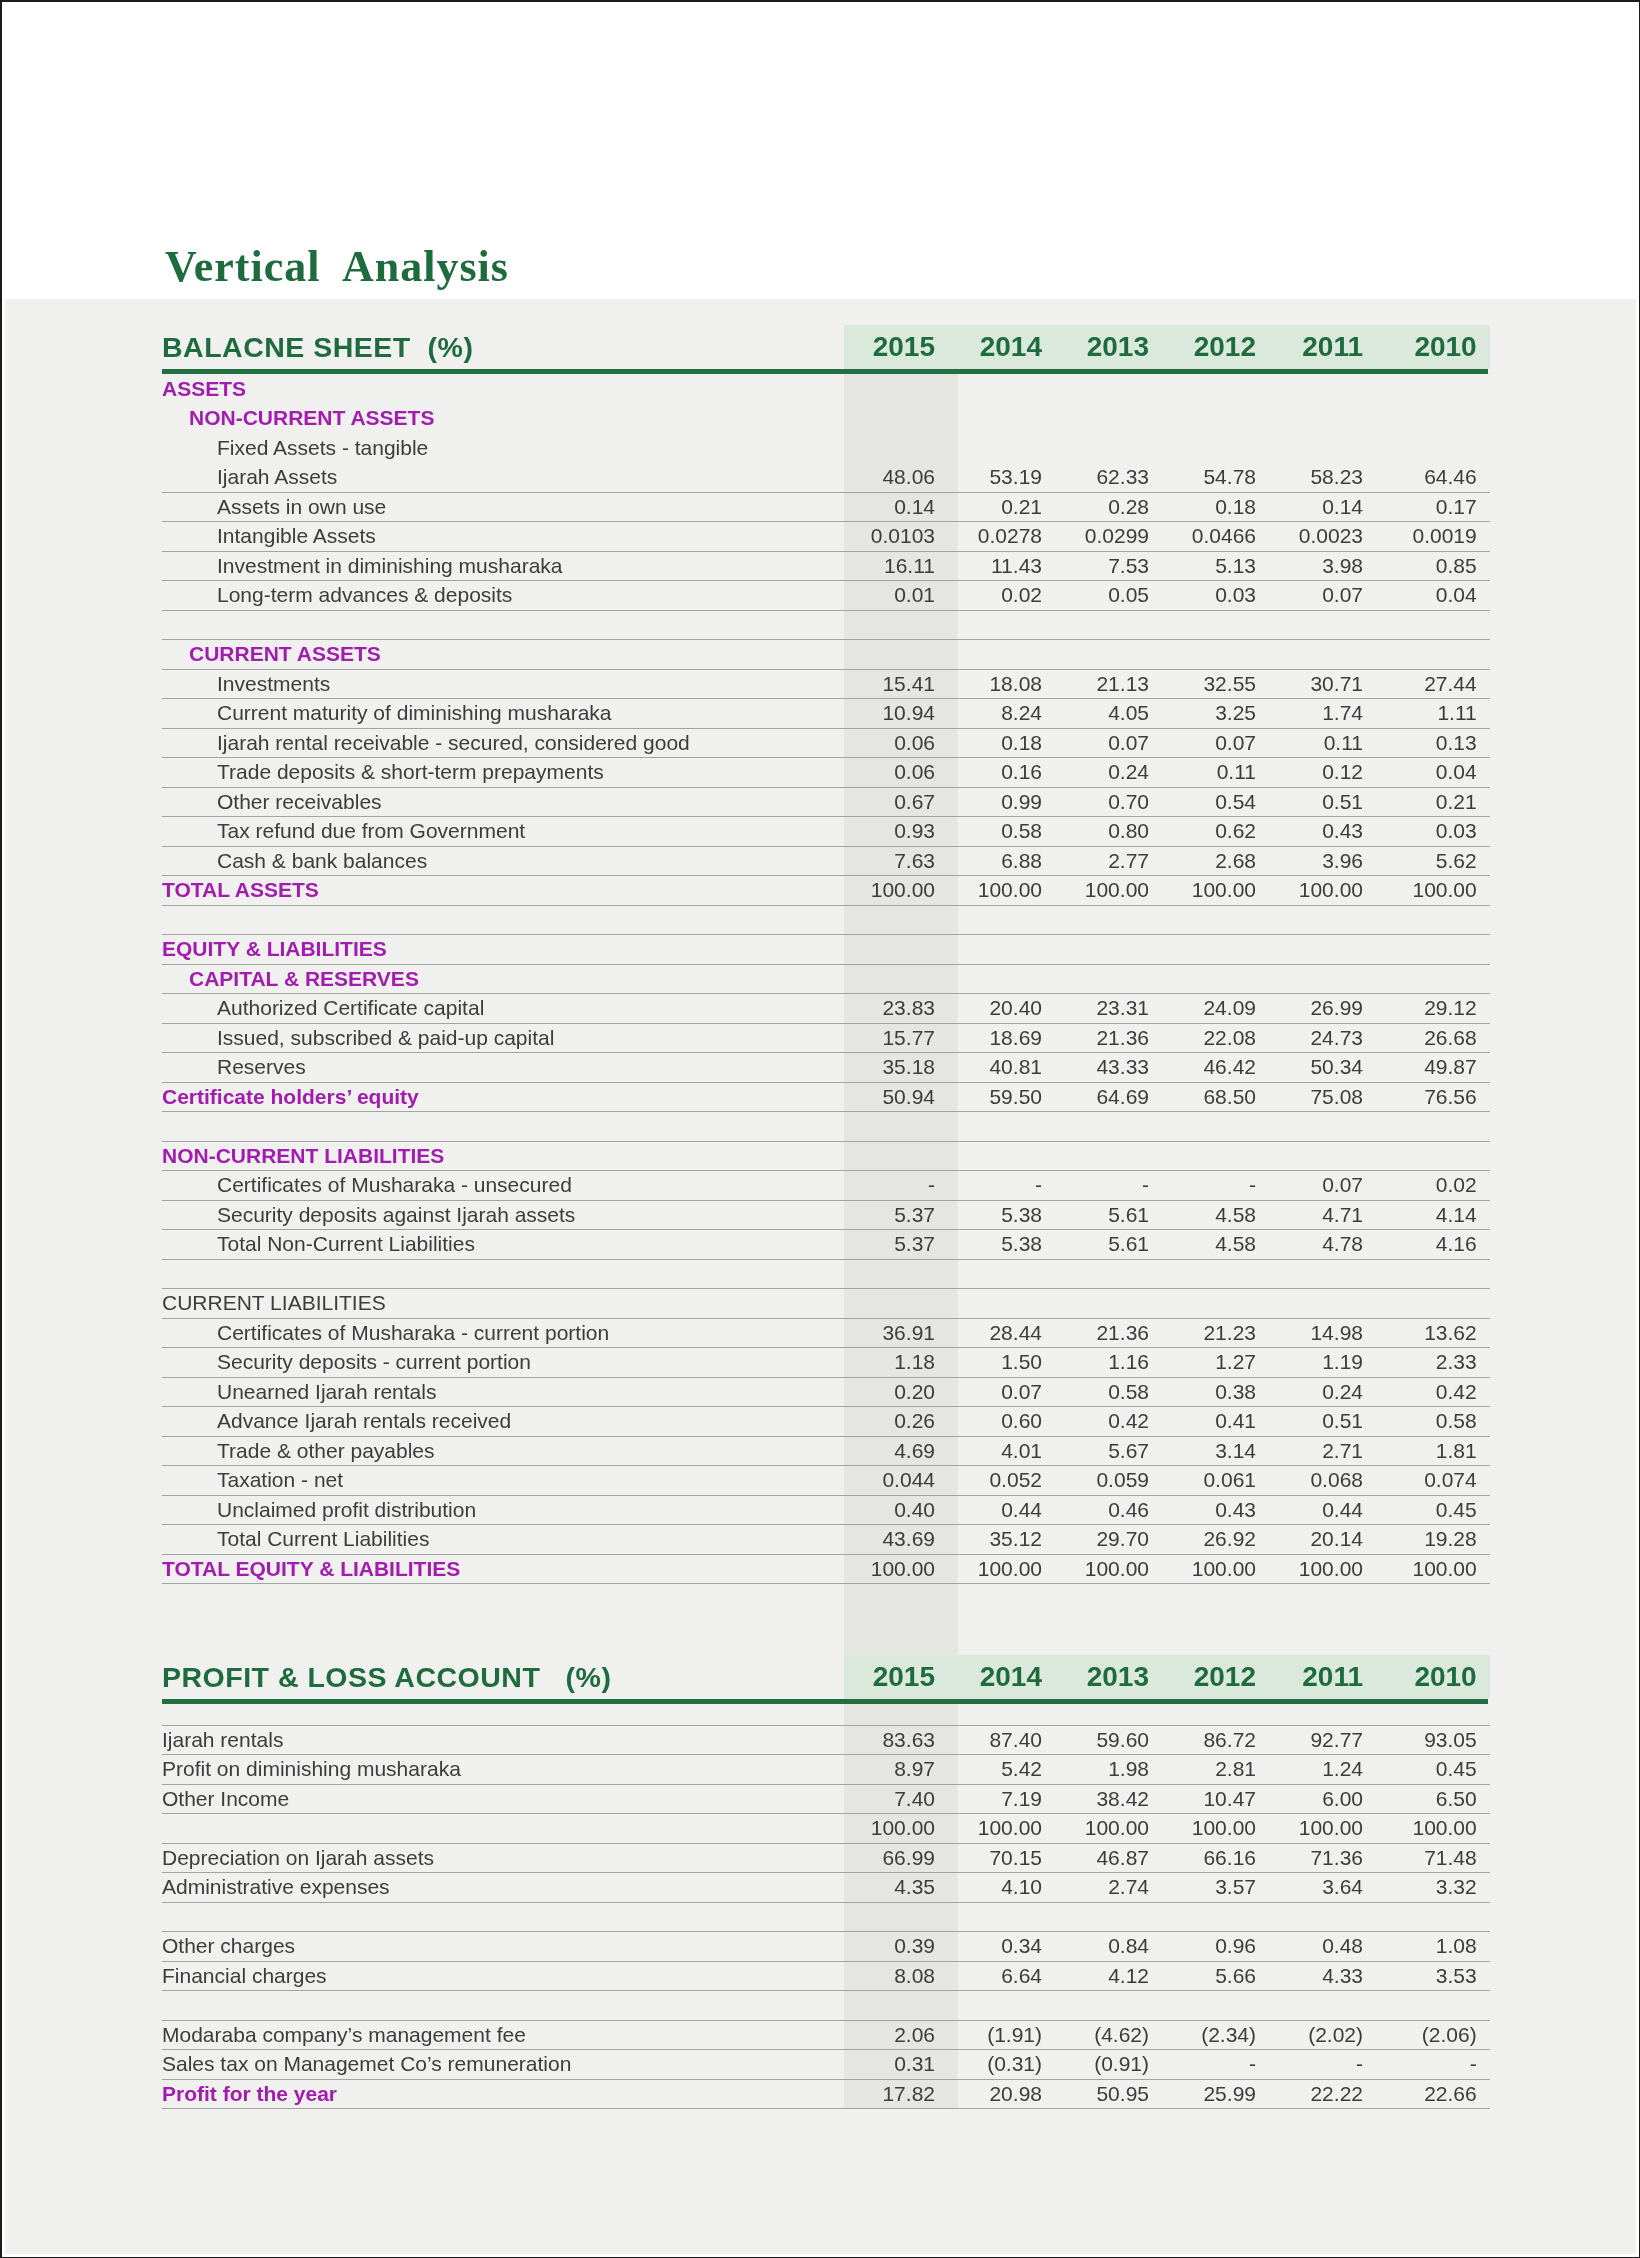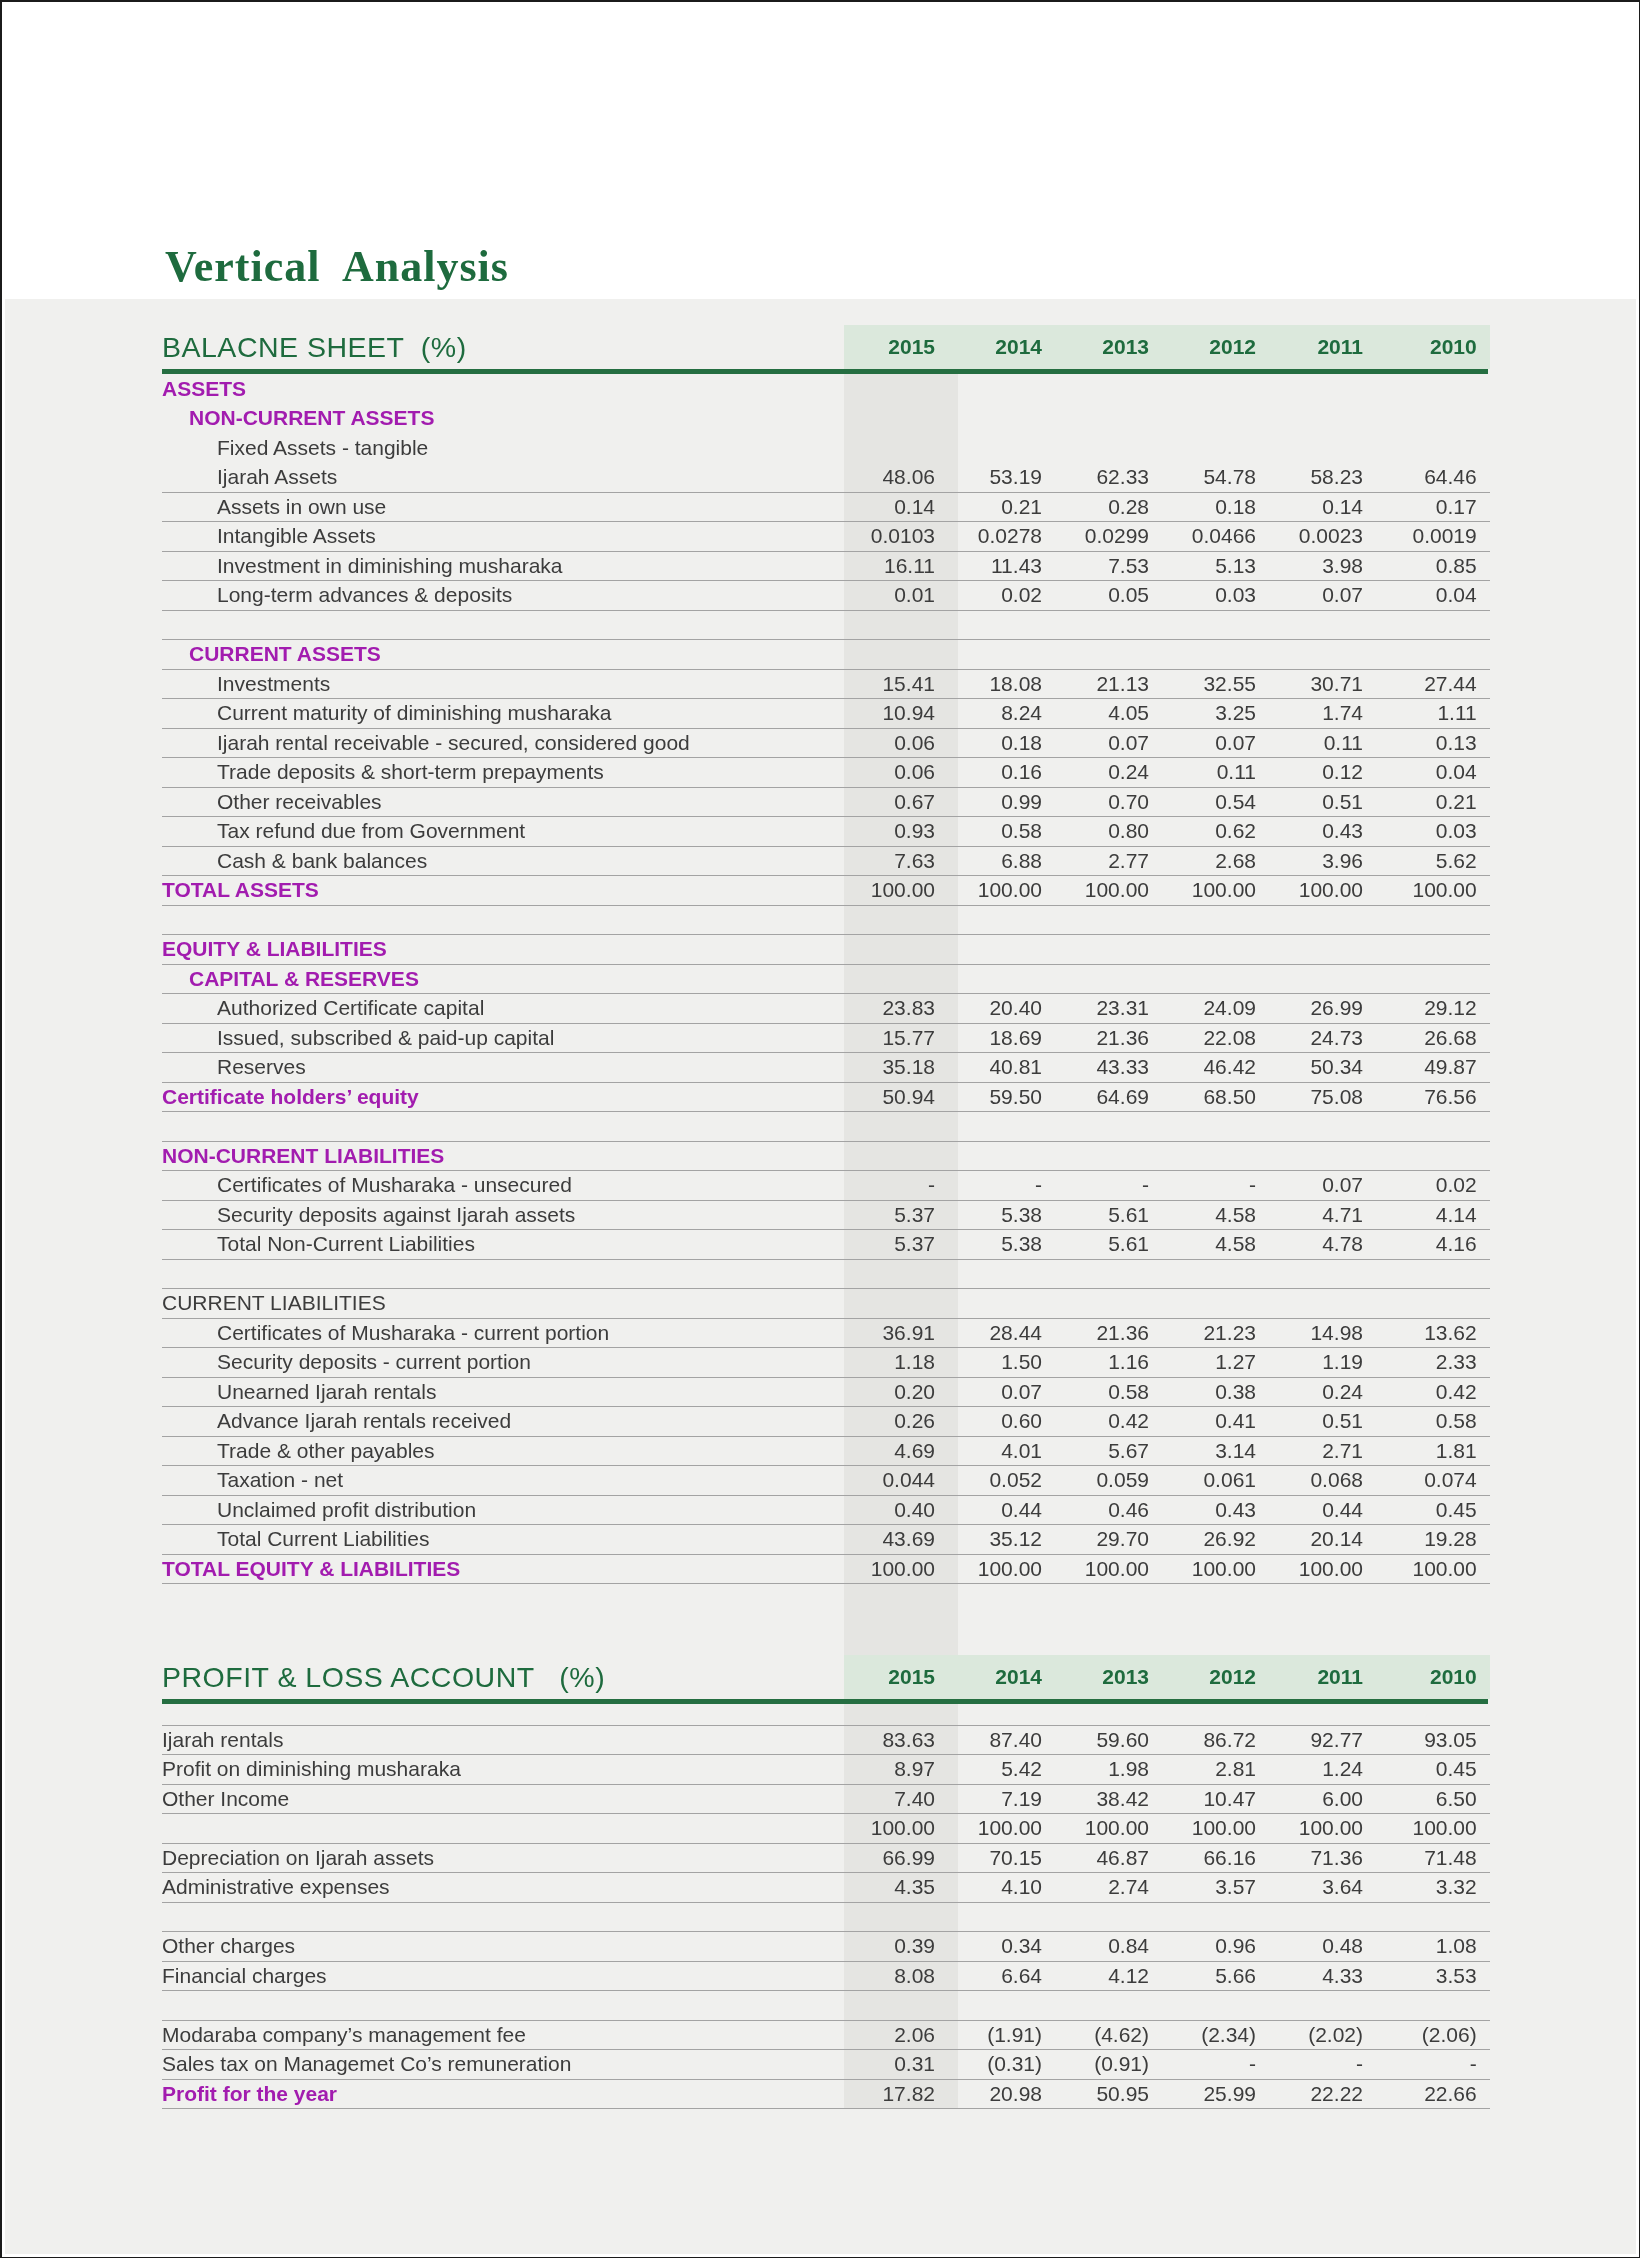--- a/index.html
+++ b/index.html
@@ -30,28 +30,28 @@
     background:#e5e5e2;
   }
   section{position:relative;z-index:1;}
   .pl-section{margin-top:71px;}
   .thead{
     display:flex;align-items:stretch;height:44px;
     border-bottom:5.7px solid #256e41;
   }
   .ttitle{
     flex:0 0 682px;display:flex;align-items:center;
-    font-weight:normal;font-size:28.5px;color:#1e6b3e;
+    font-weight:bold;font-size:28.5px;color:#1e6b3e;
     letter-spacing:0.5px;white-space:pre;
   }
   .years{display:flex;background:#dbe8dc;}
   .year-cell{
     display:flex;align-items:center;justify-content:flex-end;
     box-sizing:border-box;padding-right:23px;
-    font-weight:bold;font-size:21px;color:#1e6b3e;
+    font-weight:bold;font-size:28px;color:#1e6b3e;
   }
   .year-cell:nth-child(1){width:114px;}
   .year-cell:nth-child(2){width:107px;}
   .year-cell:nth-child(3){width:107px;}
   .year-cell:nth-child(4){width:107px;}
   .year-cell:nth-child(5){width:107px;}
   .year-cell:nth-child(6){width:104px;padding-right:13.3px;text-align:right;}
   table{
     border-collapse:collapse;table-layout:fixed;width:1326px;
   }

